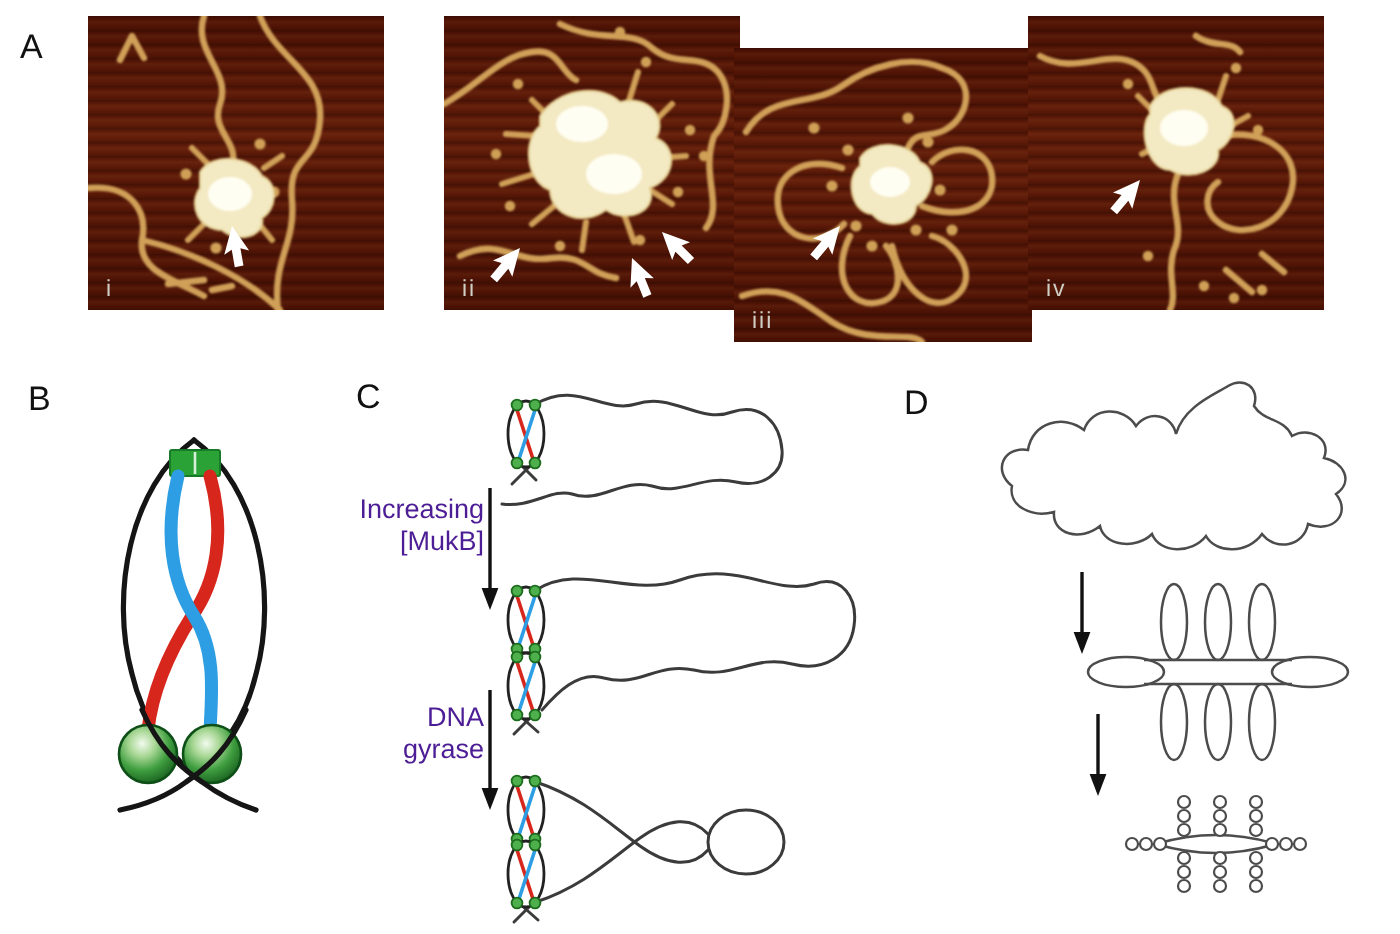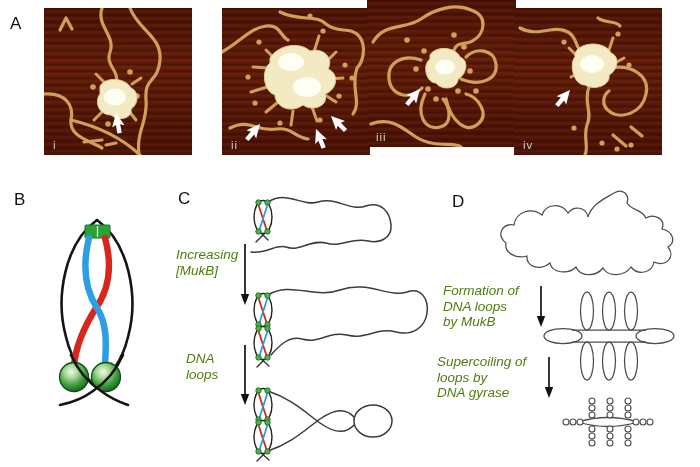--- a/index.html
+++ b/index.html
@@ -18,22 +18,22 @@
   .sp{stroke:#d0a058;stroke-width:3;fill:none;stroke-linecap:round;}
   .dot{fill:#cfa057;}
   .bo{fill:#f3e9c2;stroke:#e4cf92;stroke-width:1;}
   .bi{fill:#fffef2;}
   .dna{stroke:#3b3b3b;stroke-width:1.5;fill:none;stroke-linecap:round;}
   .thin{stroke:#4c4c4c;stroke-width:1.25;fill:none;}
   .bead{stroke:#4c4c4c;stroke-width:1.1;fill:#ffffff;}
   .arr{stroke:#111;stroke-width:1.7;}
   .ah{fill:#111;stroke:none;}
   .dsvg{position:absolute;}
-  .step-text{position:absolute;font-size:13.5px;line-height:15.5px;text-align:left;
-             white-space:pre-line;color:#4d7c0f;font-style:italic;}
+  .step-text{position:absolute;font-size:13.5px;line-height:15.5px;text-align:right;
+             white-space:pre-line;color:#4c1d95;}
 </style>
 </head>
 <body>
 
 <div class="figure">
 
   <svg width="0" height="0" style="position:absolute">
     <defs>
       <filter id="soft" x="-20%" y="-20%" width="140%" height="140%">
         <feGaussianBlur stdDeviation="0.6"></feGaussianBlur>
@@ -121,21 +121,21 @@
         <ellipse class="bi" cx="69" cy="54" rx="13" ry="9"></ellipse>
         <ellipse class="bi" cx="85" cy="79" rx="14" ry="10"></ellipse>
       </g>
       <use href="#ptr" transform="translate(38,116) rotate(40)"></use>
       <use href="#ptr" transform="translate(94,121) rotate(-22)"></use>
       <use href="#ptr" transform="translate(109,108) rotate(-45)"></use>
     </svg>
     <span class="num">ii</span>
   </div>
 
-  <div class="afm" style="left:367px;top:0;width:149px">
+  <div class="afm" style="left:367px;top:24px;width:149px">
     <svg width="149" height="147" viewBox="0 0 149 147">
       <g filter="url(#soft)">
         <path class="st" d="M6,42 C18,22 38,30 54,19 C68,9 88,3 104,10 C122,16 117,34 107,40 C99,46 91,40 87,50"></path>
         <path class="st" d="M54,60 C36,54 20,62 22,79 C24,97 44,100 55,88"></path>
         <path class="st" d="M58,94 C48,114 58,131 73,127 C86,124 83,107 76,99"></path>
         <path class="st" d="M79,99 C84,121 99,134 111,124 C123,114 111,97 99,94"></path>
         <path class="st" d="M94,79 C114,87 131,79 129,64 C127,49 109,47 99,57"></path>
         <path class="st" d="M4,124 C24,117 34,127 49,137 C68,149 88,141 94,147"></path>
         <circle class="dot" cx="57" cy="51" r="2.8"></circle>
           <circle class="dot" cx="97" cy="47" r="2.8"></circle>
@@ -235,21 +235,21 @@
     <path class="dna" d="M38,266 C62,258 76,244 90,234 C104,224 116,223 124,232"></path>
     <ellipse class="dna" cx="143" cy="236" rx="19" ry="16" fill="none"></ellipse>
     <path class="dna" d="M36,267 L27,276"></path>
     <path class="dna" d="M30,267 L39,275"></path>
     <use href="#motif" transform="translate(33,220)"></use>
     <use href="#motif" transform="translate(33,252)"></use>
   </svg>
   <div class="step-text" style="left:176px;top:247px;width:66px">Increasing
 [MukB]</div>
   <div class="step-text" style="left:186px;top:351px;width:56px">DNA
-loops</div>
+gyrase</div>
 
   <div class="plabel" style="left:452px;top:192px">D</div>
   <svg class="dsvg" style="left:490px;top:185px" width="195" height="282" viewBox="0 0 195 282">
 
     <path class="thin" d="M16,58 C6,50 12,38 24,40 C26,26 42,22 52,30 C56,18 72,18 78,28 C84,20 96,22 98,32 C102,18 118,12 124,8 C132,3 140,9 137,18 C142,26 152,24 156,33 C164,28 176,34 172,44 C182,46 187,56 178,62 C186,72 176,82 164,77 C162,88 148,91 141,82 C134,92 118,92 113,83 C106,92 90,92 86,82 C78,90 62,88 60,78 C50,86 36,82 37,71 C26,74 14,68 16,58 Z"></path>
 
     <g>
       <path class="arr" d="M51,101 L51,134"></path>
       <polygon class="ah" points="51,142 46.8,131 55.2,131"></polygon>
     </g>
@@ -293,20 +293,14 @@
         <circle class="bead" cx="138" cy="251" r="3"></circle>
         <circle class="bead" cx="138" cy="258" r="3"></circle>
       <circle class="bead" cx="76" cy="237" r="3"></circle>
         <circle class="bead" cx="83" cy="237" r="3"></circle>
         <circle class="bead" cx="90" cy="237" r="3"></circle>
       <circle class="bead" cx="146" cy="237" r="3"></circle>
         <circle class="bead" cx="153" cy="237" r="3"></circle>
         <circle class="bead" cx="160" cy="237" r="3"></circle>
     </g>
   </svg>
-  <div class="step-text" style="left:443px;top:283px;width:96px">Formation of
-DNA loops
-by MukB</div>
-  <div class="step-text" style="left:437px;top:354px;width:108px">Supercoiling of
-loops by
-DNA gyrase</div>
 
 </div>
 
 </body></html>

